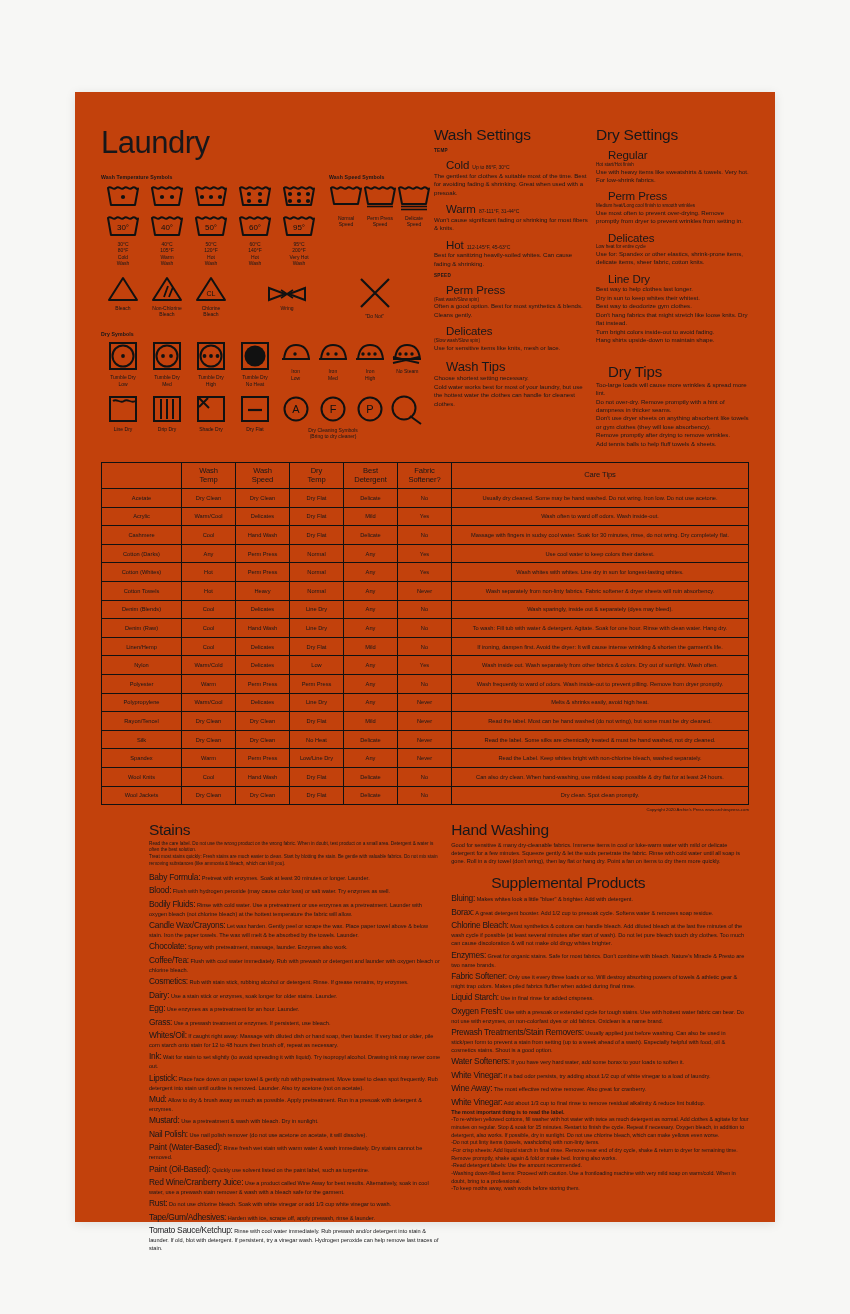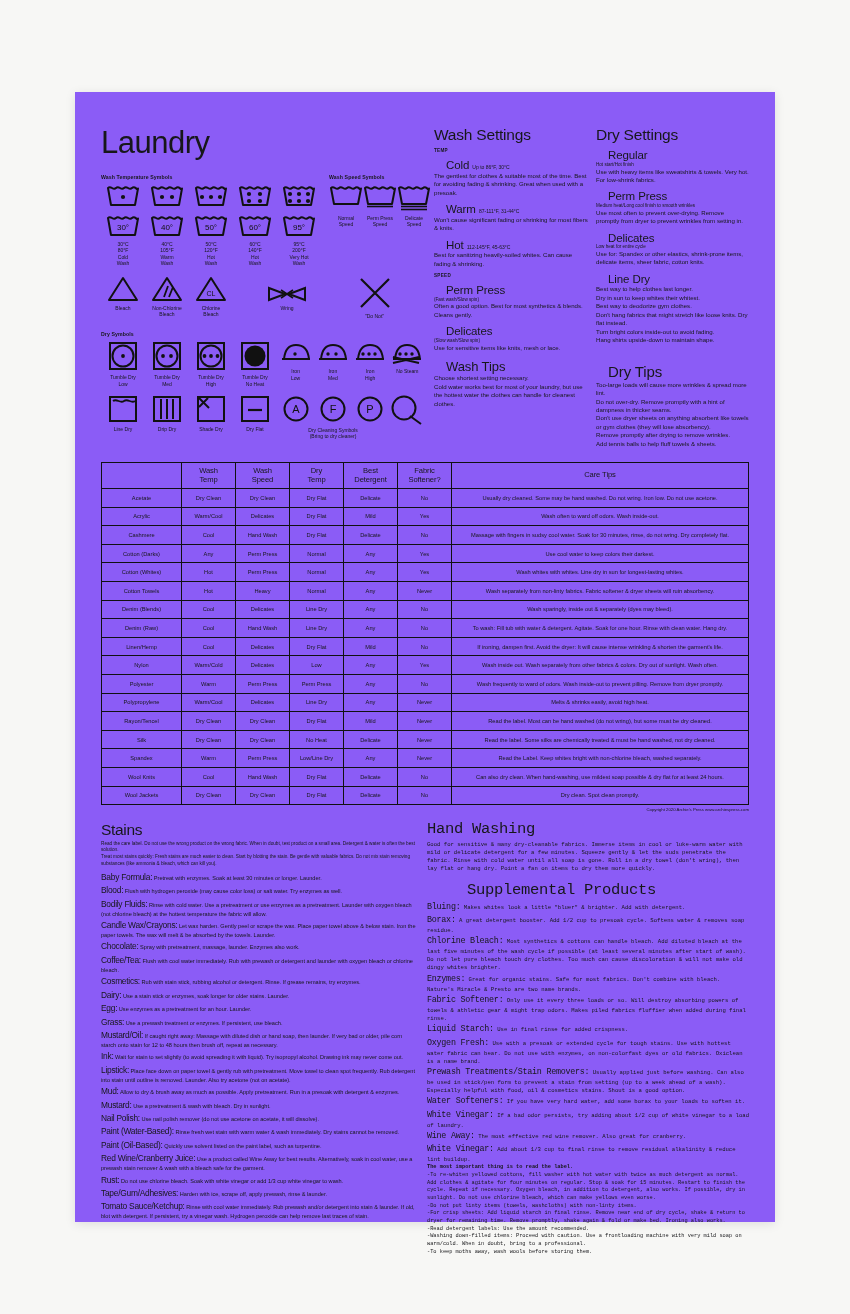--- a/index.html
+++ b/index.html
@@ -6,21 +6,21 @@
   html,body { background:#f7f7f5; }
   body {
     width:850px; height:1314px;
     font-family:"Liberation Sans", sans-serif;
     color:#17171a;
     overflow:hidden;
   }
   .page {
     position:absolute; left:75px; top:92px;
     width:700px; height:1130px;
-    background:#8b5cf6;
+    background:#c2410c;
     box-shadow:0 2px 10px rgba(0,0,0,.10);
   }
   .inner { position:absolute; left:26px; top:35px; width:648px; }
 
   
   .top { display:flex; gap:0; }
   .col-symbols { width:325px; }
   .col-wash { width:162px; padding-left:8px; }
   .col-dry { width:161px; padding-left:8px; }
 
@@ -60,22 +60,22 @@
   table.fab th { font-size:7.6px; font-weight:400; line-height:1.15; height:26px; letter-spacing:-.1px;}
   table.fab td { height:18.6px; font-size:5.7px; letter-spacing:0; }
   td.fabname { text-align:left; padding-left:4px; font-size:8px; letter-spacing:-.2px; }
   td.care { text-align:left; padding-left:5px; font-size:5.6px; }
   th.carehead { font-size:8.3px; }
   col.c0 { width:80px; } col.c1,col.c2,col.c3,col.c4,col.c5 { width:54px; }
   .copyright { text-align:right; font-size:4.3px; margin-top:2px; letter-spacing:0; }
 
   
   .bottom { display:flex; margin-top:10px; }
-  .b-left { width:326px; padding-right:10px; }
-  .b-right { width:322px;font-family:Liberation Mono, monospace; }
+  .b-left { width:326px; padding-right:10px;margin-left:48px; }
+  .b-right { width:322px; }
   h2.big { font-size:15.5px; font-weight:400; letter-spacing:-.3px; line-height:1; margin-bottom:3px; }
   h2.big.sp { margin-top:10px;margin-left:40px; }
   .intro { font-size:4.7px; line-height:1.45; margin-bottom:4px; }
   .entry { font-size:5.6px; line-height:1.42; margin-top:1.5px; }
   .entry b { font-size:8.4px; font-weight:400; letter-spacing:-.25px; }
   .para { font-size:5.6px; line-height:1.45; margin-bottom:2px; }
   .tipline { font-size:5.3px; line-height:1.45; }
 </style>
 </head>
 <body>
@@ -658,21 +658,21 @@
             <div class="entry"><b>Baby Formula:</b> <span>Pretreat with enzymes. Soak at least 30 minutes or longer. Launder.</span></div>
             <div class="entry"><b>Blood:</b> <span>Flush with hydrogen peroxide (may cause color loss) or salt water. Try enzymes as well.</span></div>
             <div class="entry"><b>Bodily Fluids:</b> <span>Rinse with cold water. Use a pretreatment or use enzymes as a pretreatment. Launder with oxygen bleach (not chlorine bleach) at the hottest temperature the fabric will allow.</span></div>
             <div class="entry"><b>Candle Wax/Crayons:</b> <span>Let wax harden. Gently peel or scrape the wax. Place paper towel above &amp; below stain. Iron the paper towels. The wax will melt &amp; be absorbed by the towels. Launder.</span></div>
             <div class="entry"><b>Chocolate:</b> <span>Spray with pretreatment, massage, launder. Enzymes also work.</span></div>
             <div class="entry"><b>Coffee/Tea:</b> <span>Flush with cool water immediately. Rub with prewash or detergent and launder with oxygen bleach or chlorine bleach.</span></div>
             <div class="entry"><b>Cosmetics:</b> <span>Rub with stain stick, rubbing alcohol or detergent. Rinse. If grease remains, try enzymes.</span></div>
             <div class="entry"><b>Dairy:</b> <span>Use a stain stick or enzymes, soak longer for older stains. Launder.</span></div>
             <div class="entry"><b>Egg:</b> <span>Use enzymes as a pretreatment for an hour. Launder.</span></div>
             <div class="entry"><b>Grass:</b> <span>Use a prewash treatment or enzymes. If persistent, use bleach.</span></div>
-            <div class="entry"><b>Mustard/Oil:</b> <span>If caught right away: Massage with diluted dish or hand soap, then launder. If very bad or older, pile corn starch onto stain for 12 to 48 hours then brush off, repeat as necessary.</span></div>
+            <div class="entry"><b>Whites/Oil:</b> <span>If caught right away: Massage with diluted dish or hand soap, then launder. If very bad or older, pile corn starch onto stain for 12 to 48 hours then brush off, repeat as necessary.</span></div>
             <div class="entry"><b>Ink:</b> <span>Wait for stain to set slightly (to avoid spreading it with liquid). Try isopropyl alcohol. Drawing ink may never come out.</span></div>
             <div class="entry"><b>Lipstick:</b> <span>Place face down on paper towel &amp; gently rub with pretreatment. Move towel to clean spot frequently. Rub detergent into stain until outline is removed. Launder. Also try acetone (not on acetate).</span></div>
             <div class="entry"><b>Mud:</b> <span>Allow to dry &amp; brush away as much as possible. Apply pretreatment. Run in a presoak with detergent &amp; enzymes.</span></div>
             <div class="entry"><b>Mustard:</b> <span>Use a pretreatment &amp; wash with bleach. Dry in sunlight.</span></div>
             <div class="entry"><b>Nail Polish:</b> <span>Use nail polish remover (do not use acetone on acetate, it will dissolve).</span></div>
             <div class="entry"><b>Paint (Water-Based):</b> <span>Rinse fresh wet stain with warm water &amp; wash immediately. Dry stains cannot be removed.</span></div>
             <div class="entry"><b>Paint (Oil-Based):</b> <span>Quickly use solvent listed on the paint label, such as turpentine.</span></div>
             <div class="entry"><b>Red Wine/Cranberry Juice:</b> <span>Use a product called Wine Away for best results. Alternatively, soak in cool water, use a prewash stain remover &amp; wash with a bleach safe for the garment.</span></div>
             <div class="entry"><b>Rust:</b> <span>Do not use chlorine bleach. Soak with white vinegar or add 1/3 cup white vinegar to wash.</span></div>
             <div class="entry"><b>Tape/Gum/Adhesives:</b> <span>Harden with ice, scrape off, apply prewash, rinse &amp; launder.</span></div>

